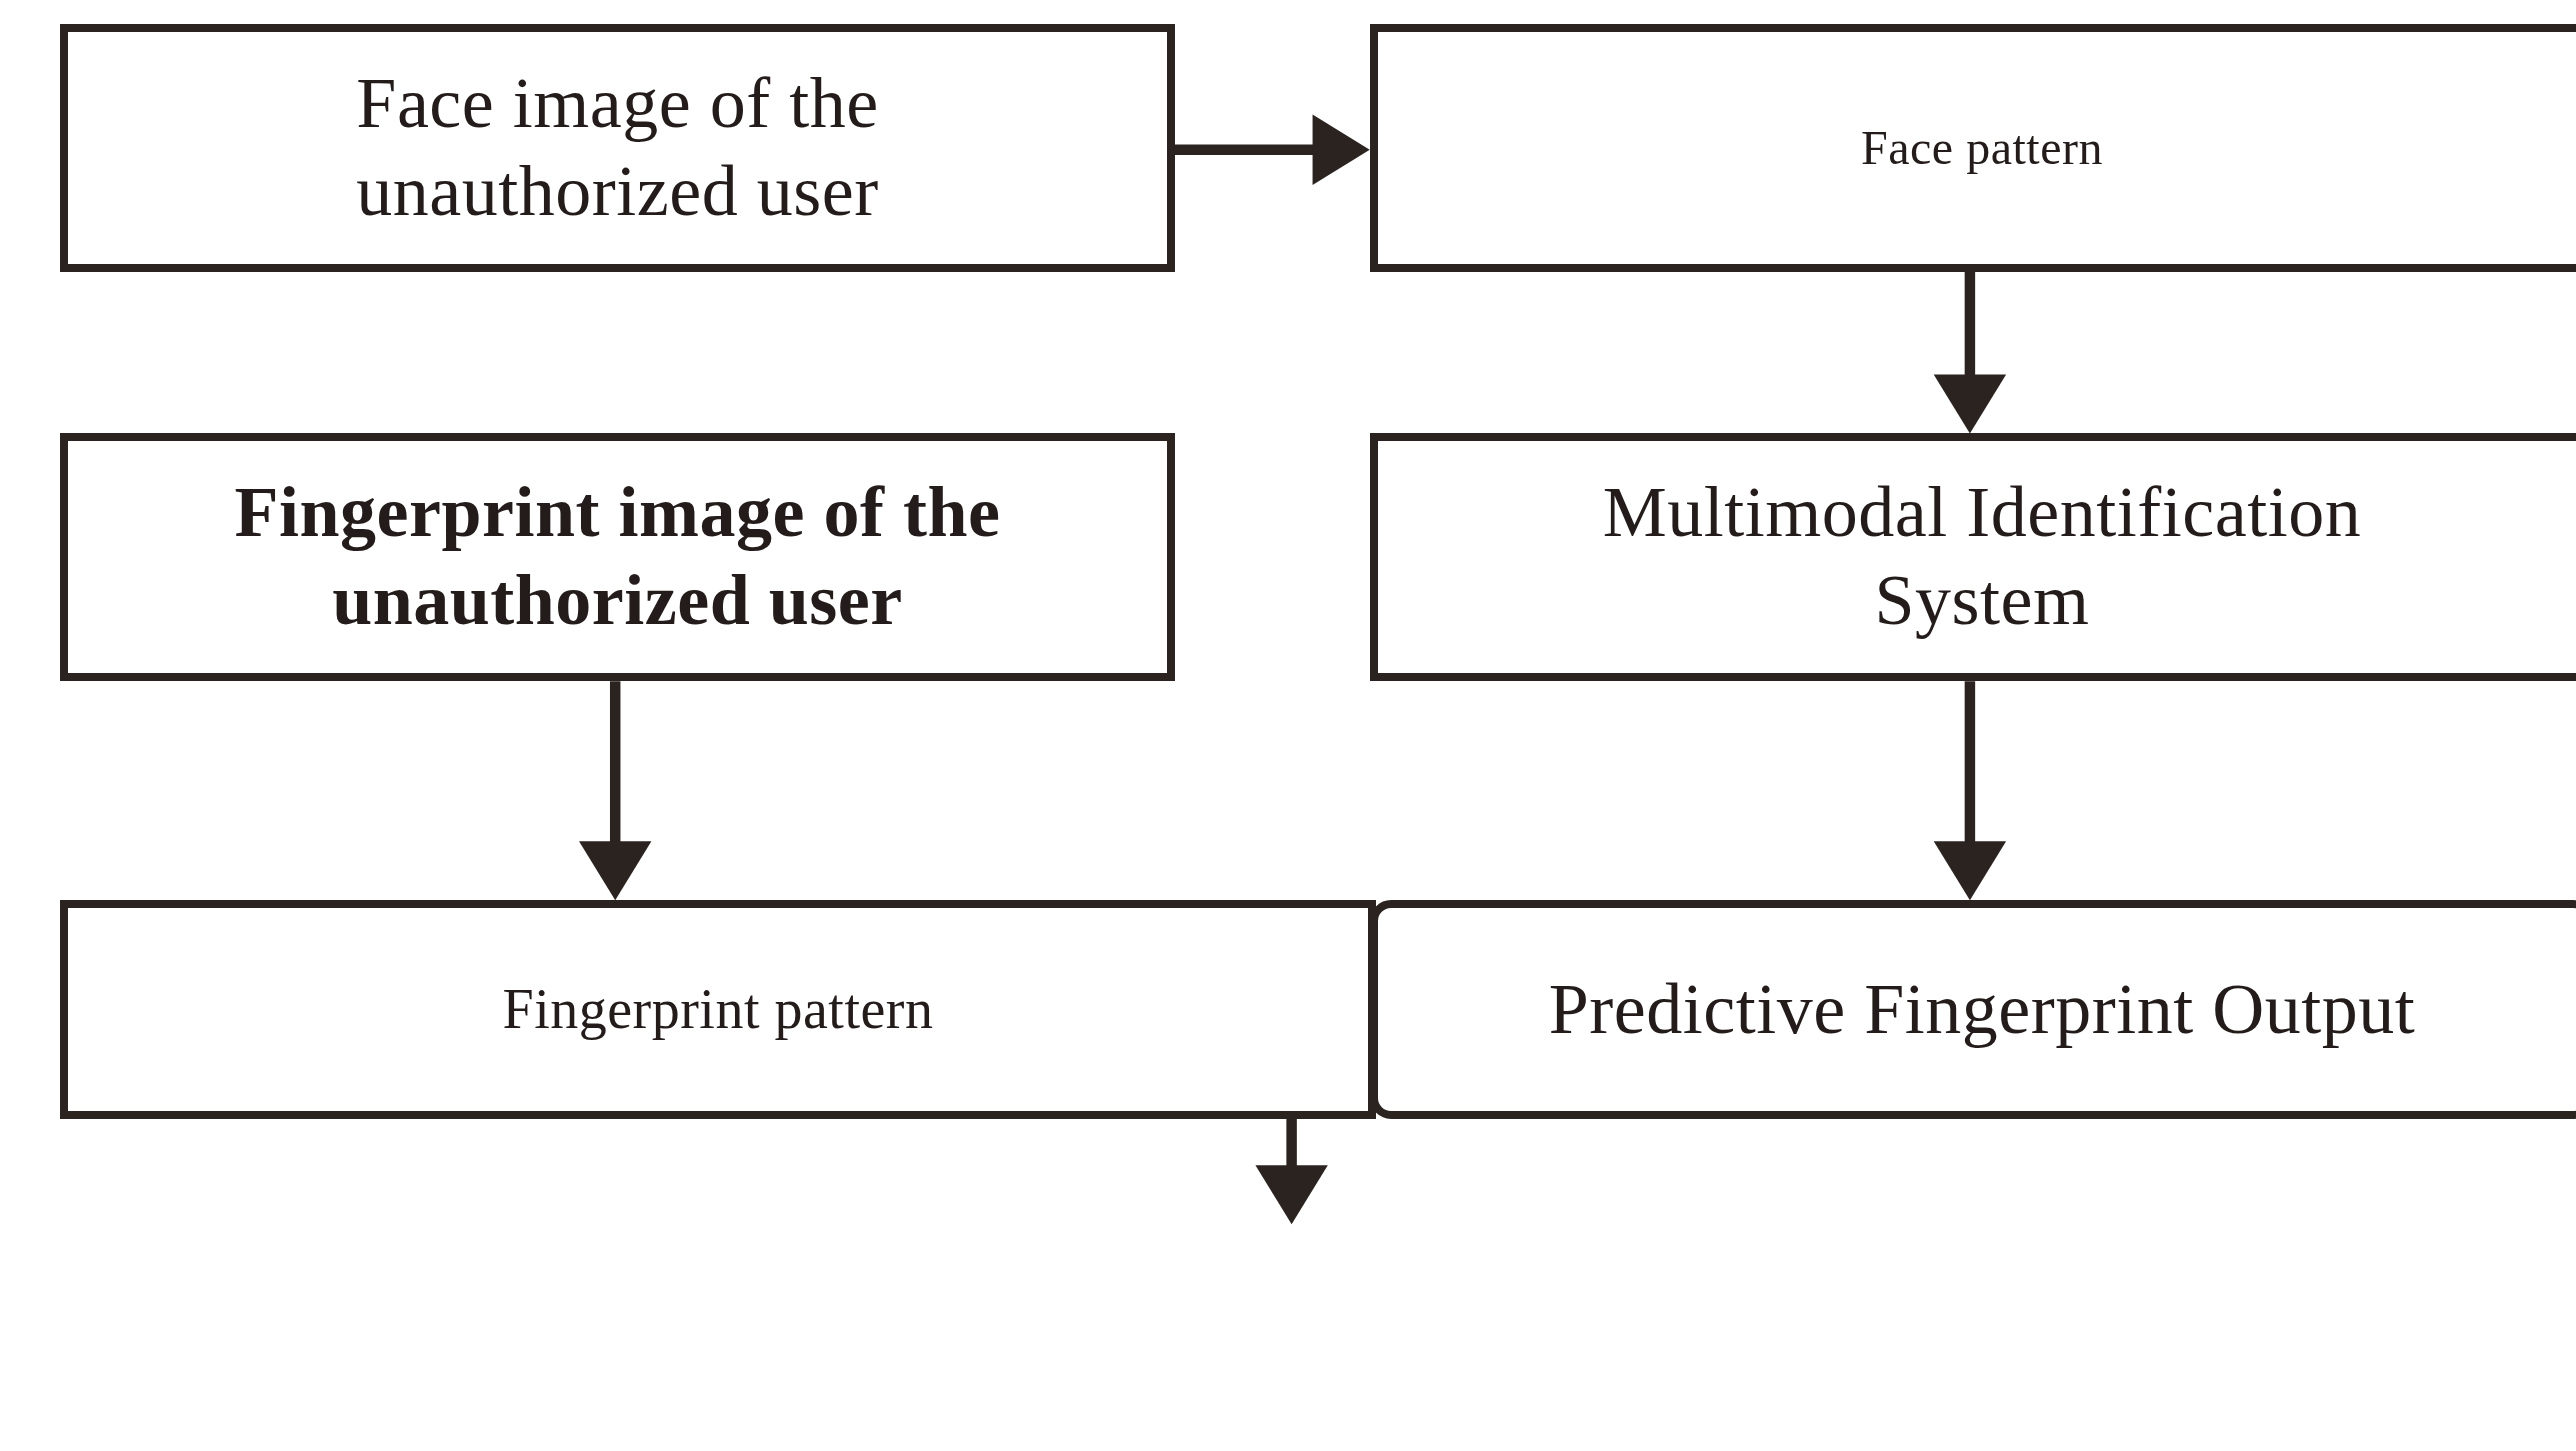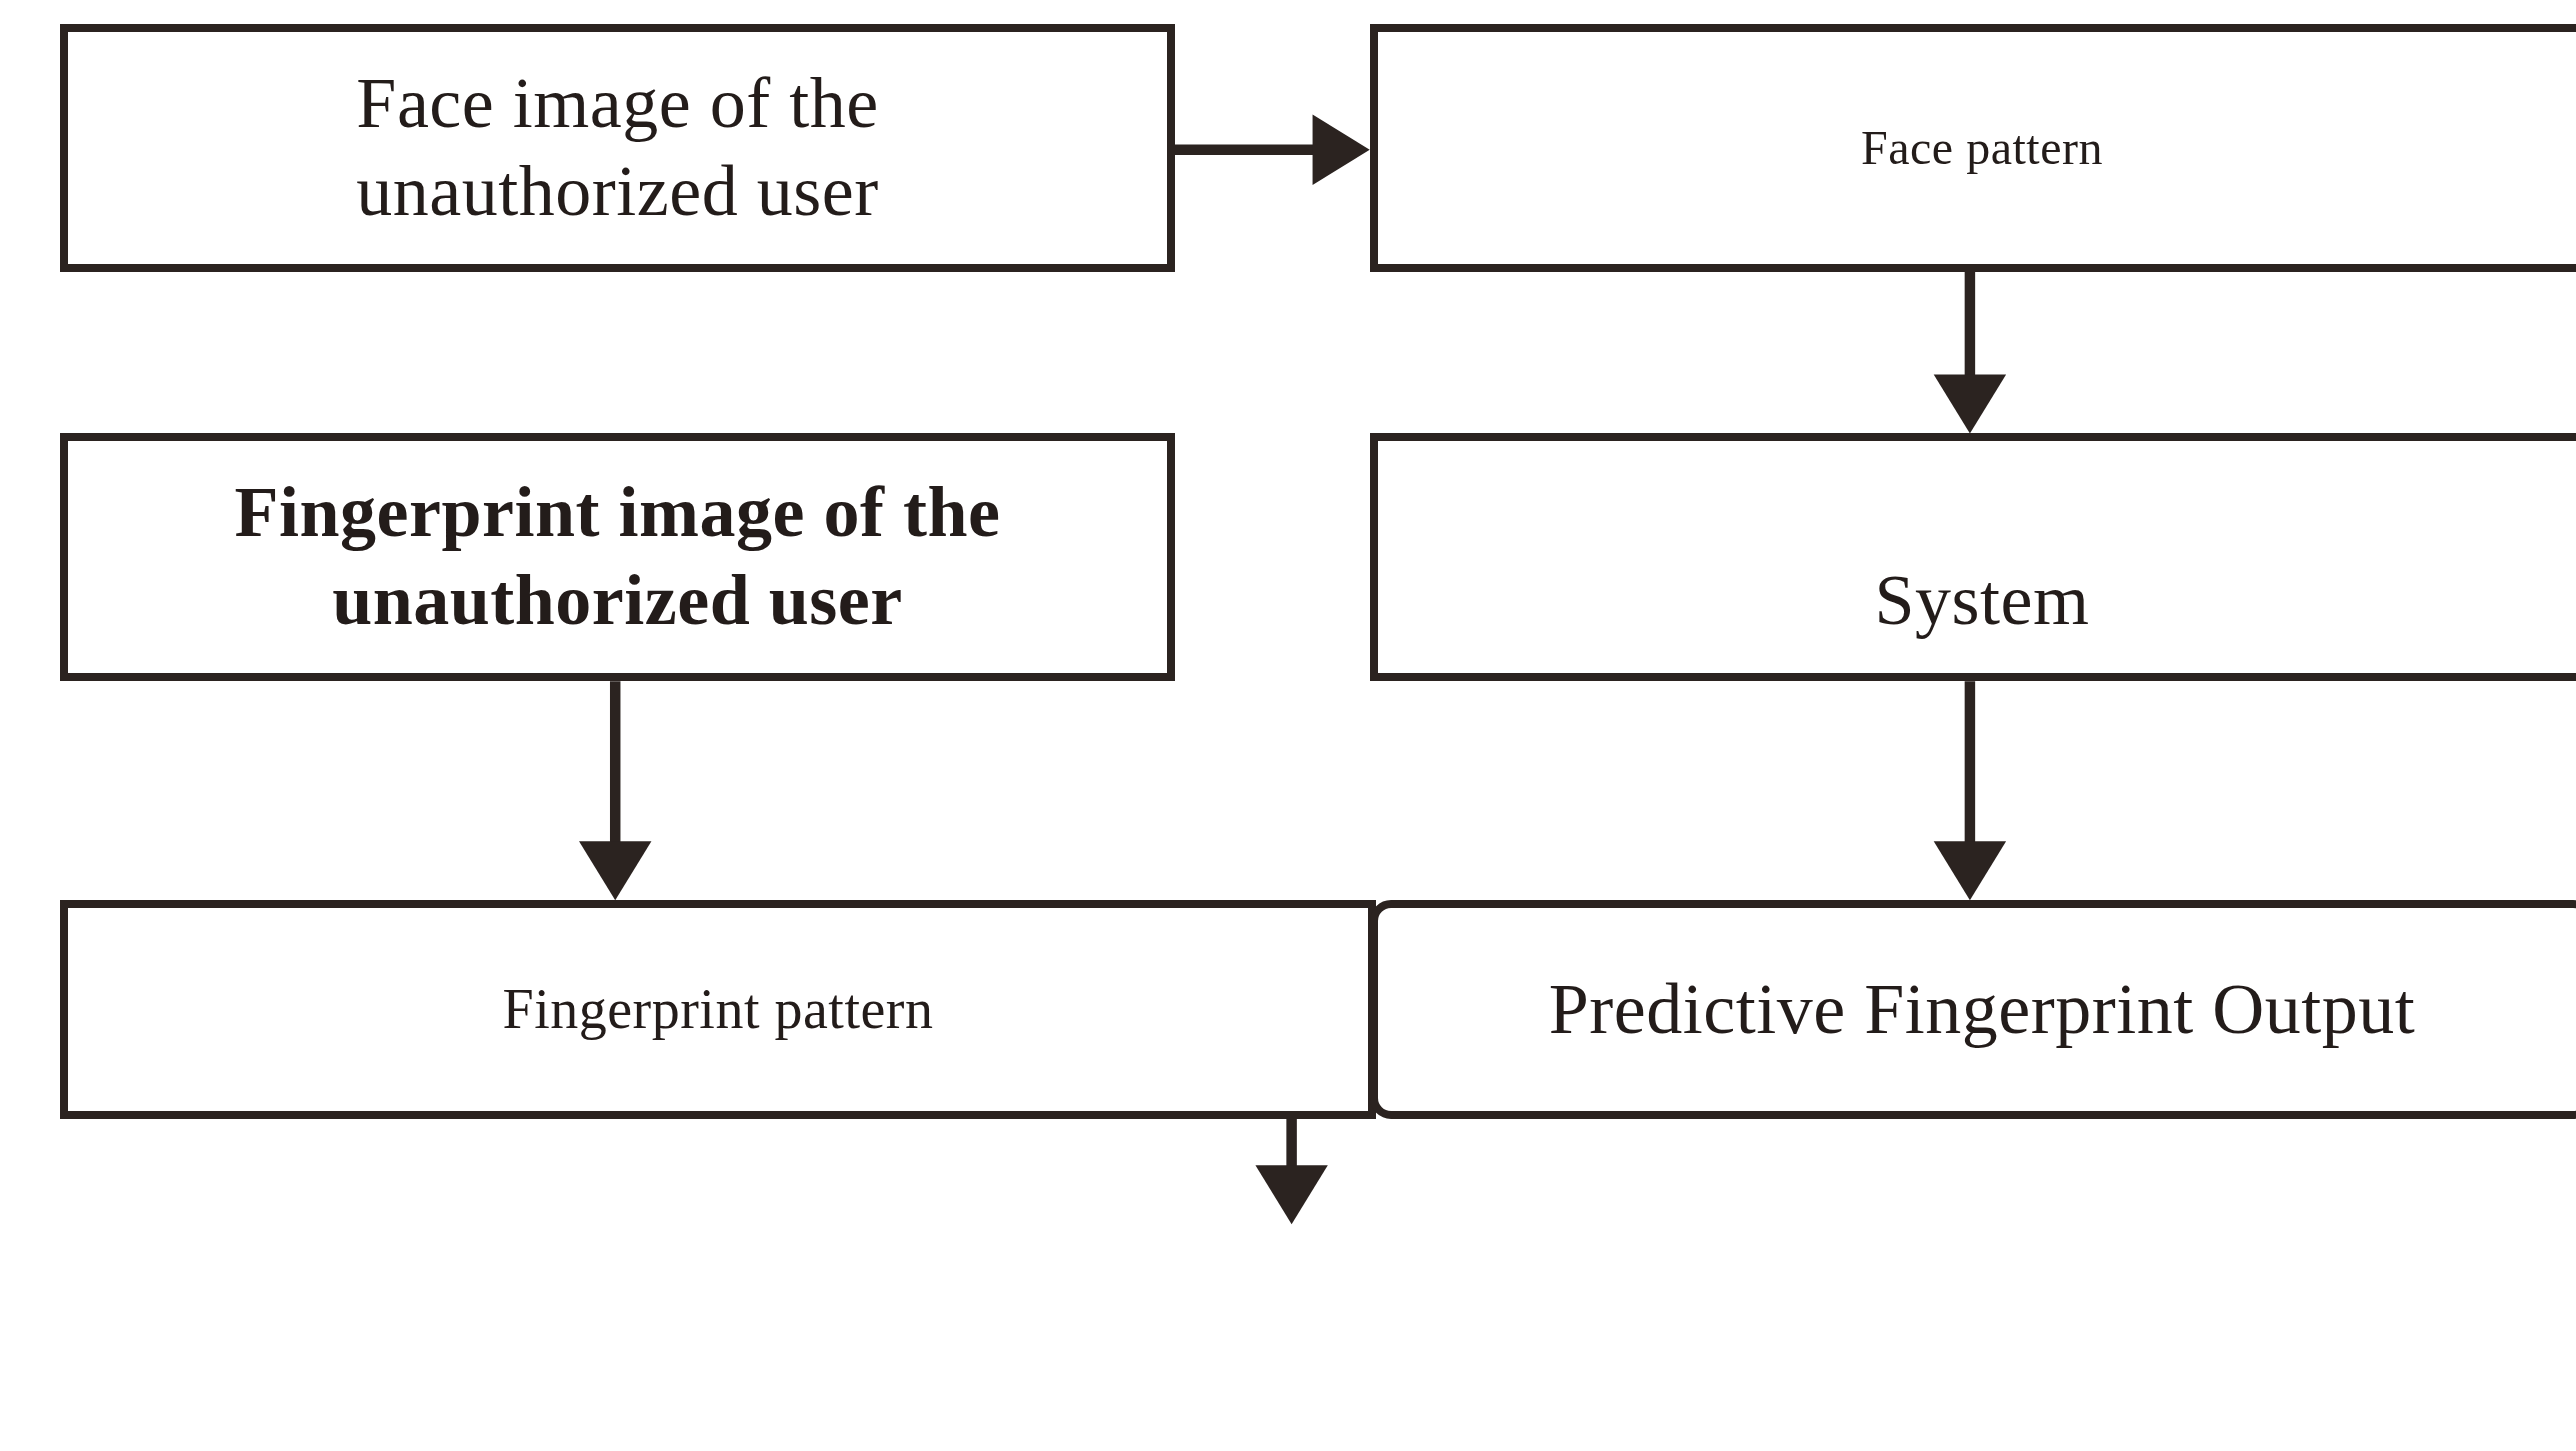--- a/index.html
+++ b/index.html
@@ -114,21 +114,21 @@
 
   <div class="node" id="node-fingerprint-image">
     <span class="label">
       <span>Fingerprint image of the</span><br>
       <span>unauthorized user</span>
     </span>
   </div>
 
   <div class="node" id="node-multimodal">
     <span class="label">
-      <br>
+      <span>Multimodal Identification</span><br>
       <span>System</span>
     </span>
   </div>
 
   <div class="node" id="node-fingerprint-pattern">
     <span class="label">Fingerprint pattern</span>
   </div>
 
   <div class="node" id="node-predictive-output">
     <span class="label">Predictive Fingerprint Output</span>

